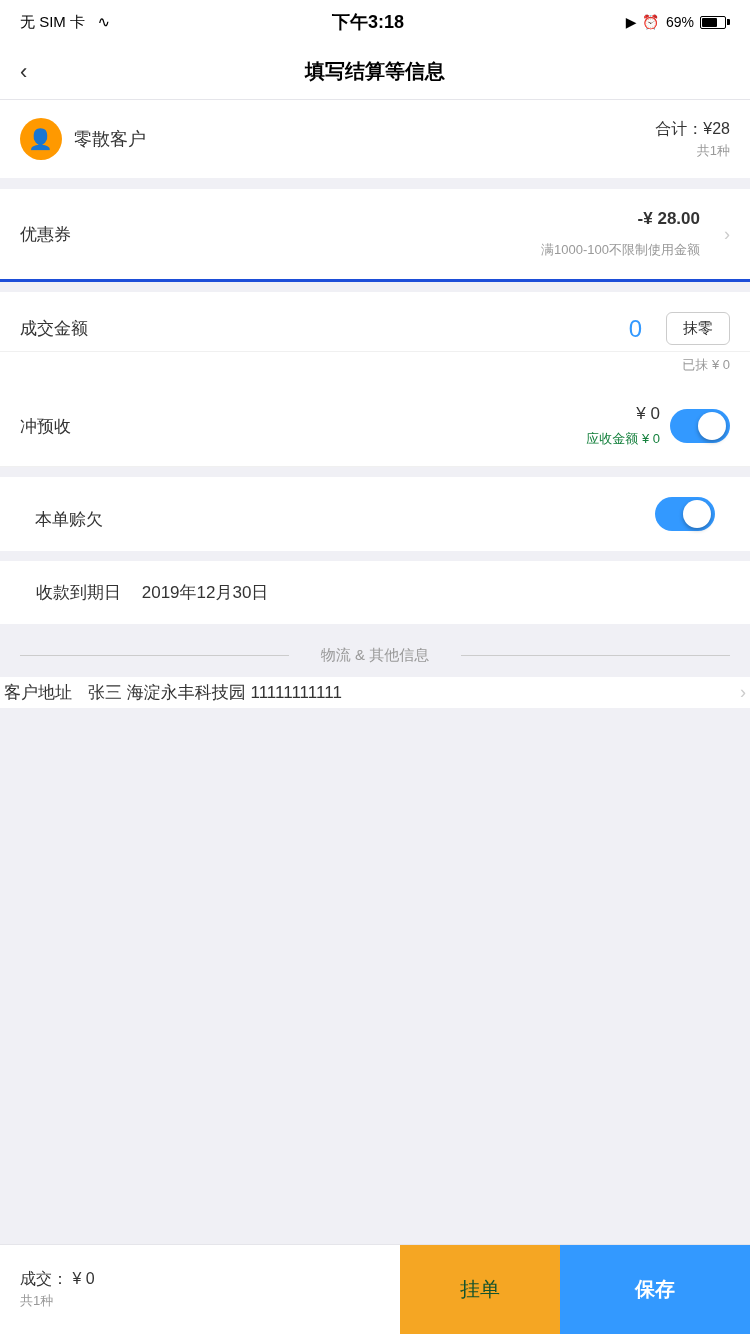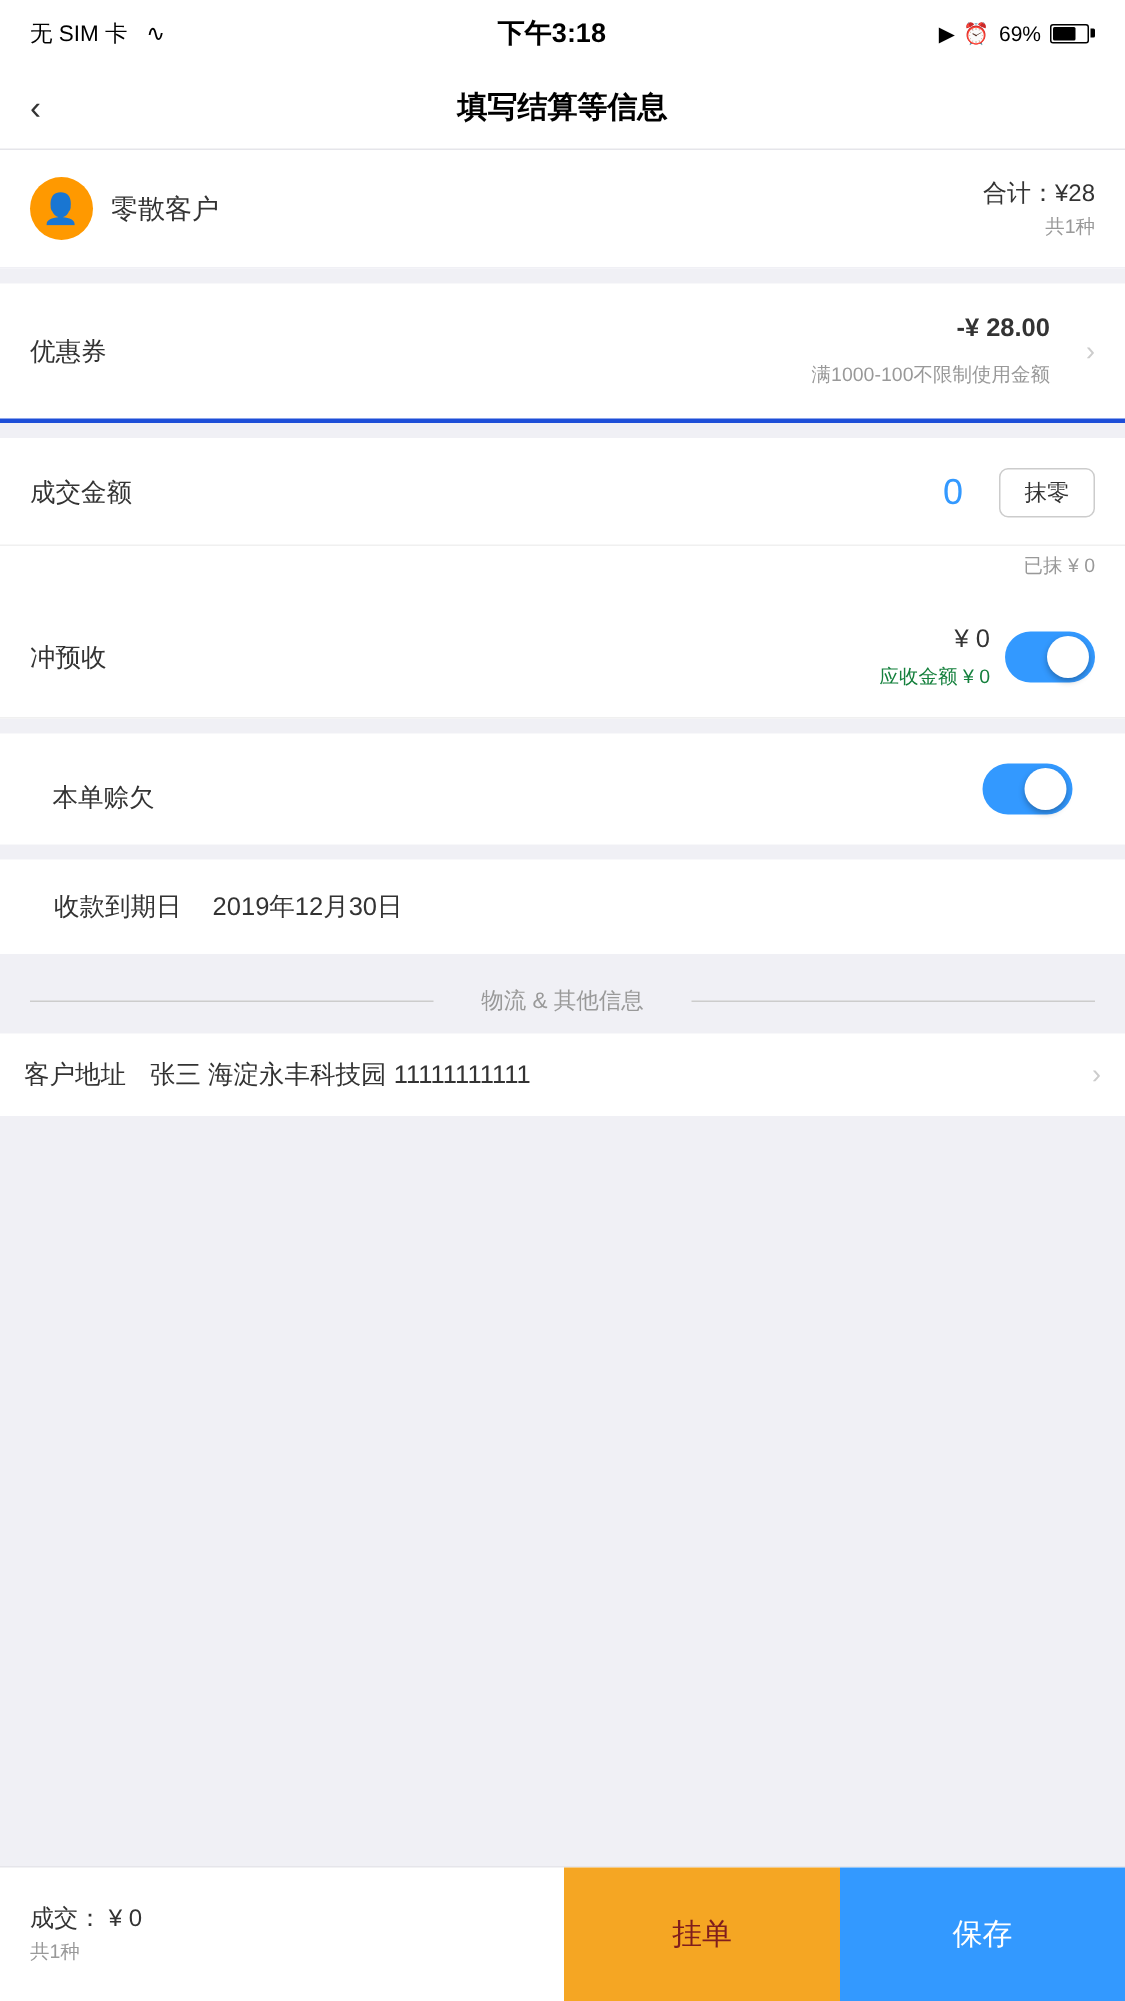--- a/index.html
+++ b/index.html
@@ -144,21 +144,21 @@
       color: #ccc;
       font-size: 18px;
     }
 
     
     .transaction-section {
       background: #fff;
       margin-bottom: 10px;
     }
     .transaction-row {
-      padding: 20px 20px 18px;
+      padding: 20px 20px 6px;
       display: flex;
       align-items: center;
       justify-content: space-between;
       border-bottom: 1px solid #f0f0f0;
     }
     .transaction-value {
       font-size: 24px;
       color: #3399ff;
       font-weight: 400;
     }
@@ -267,21 +267,21 @@
       background: #ccc;
     }
     .separator-text {
       font-size: 15px;
       color: #999;
     }
 
     
     .address-section {
       background: #fff;
-      padding: 16px;
+      padding: 4px;
       display: flex;
       align-items: center;
       justify-content: space-between;
       margin-bottom: 10px;
     }
     .address-label {
       font-size: 17px;
       color: #333;
       flex-shrink: 0;
       margin-right: 16px;
@@ -315,42 +315,42 @@
     .bottom-count {
       font-size: 13px;
       color: #999;
       margin-top: 2px;
     }
     .bottom-buttons {
       display: flex;
       height: 100%;
     }
     .btn-hold {
-      width: 184px;
+      width: 160px;
       height: 100%;
       background: #f5a623;
       display: flex;
       align-items: center;
       justify-content: center;
       font-size: 20px;
-      color: #7f1d1d;
+      color: #14532d;
       cursor: pointer;
       font-weight: 500;
     }
     .btn-save {
       width: 190px;
       height: 100%;
       background: #3399ff;
       display: flex;
       align-items: center;
       justify-content: center;
       font-size: 20px;
       color: #fff;
       cursor: pointer;
-      font-weight: 400;
+      font-weight: 700;
     }
 
     
     .battery {
       display: inline-flex;
       align-items: center;
       gap: 1px;
     }
     .battery-body {
       width: 26px;

